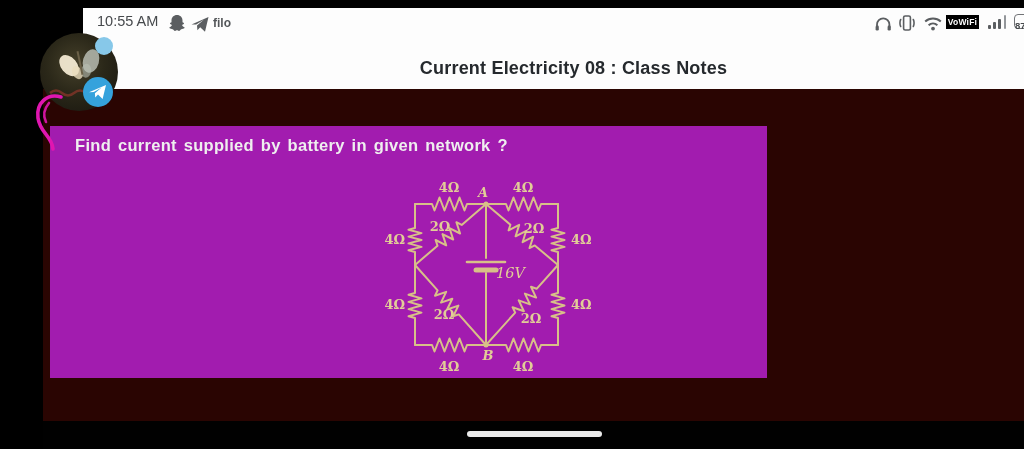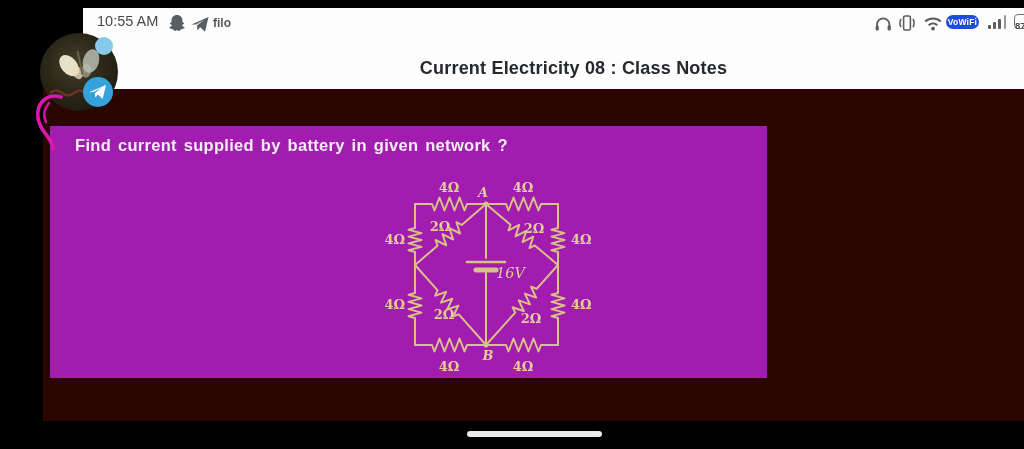--- a/index.html
+++ b/index.html
@@ -7,22 +7,22 @@
        font-family:"Liberation Sans",sans-serif;background:#000;}
 
   
 
   
   .header-bar{position:absolute;left:43px;top:8px;width:981px;height:89px;
               background:#fdfdfd;border-bottom:1px solid #e0e0e3;margin-left:40px;}
   .time{position:absolute;left:14px;top:5px;font-size:14.5px;font-weight:500;color:#46494c;}
   .app-label{position:absolute;left:130px;top:8px;font-size:12px;font-weight:700;color:#54575a;}
   .sicon{position:absolute;}
-  .vowifi-badge{position:absolute;left:863px;top:7px;width:33px;height:14px;background:#1d4ed8;
-                border-radius:7px;color:#fff;font-size:8.5px;font-weight:700;line-height:14px;
+  .vowifi-badge{position:absolute;left:863px;top:7px;width:33px;height:14px;background:#000000;
+                border-radius:0;color:#fff;font-size:8.5px;font-weight:700;line-height:14px;
                 text-align:center;letter-spacing:.2px;}
   .sigbars{position:absolute;left:905px;top:6px;width:24px;height:16px;}
   .sigbars i{position:absolute;bottom:1px;background:#5b5e61;border-radius:1px;display:block;}
   .battery{position:absolute;left:931px;top:6px;width:36px;height:15px;border:1.5px solid #717376;
            border-radius:4px;box-sizing:border-box;}
   .battery span{font-size:9.5px;font-weight:700;color:#46494c;line-height:12px;}
   .battery-nub{position:absolute;left:969px;top:10.5px;width:3px;height:6px;background:#717376;
                border-radius:0 2px 2px 0;}
   .page-title{position:absolute;left:0;right:0;top:50px;text-align:center;
               font-size:18px;font-weight:700;color:#25292d;letter-spacing:.2px;}

